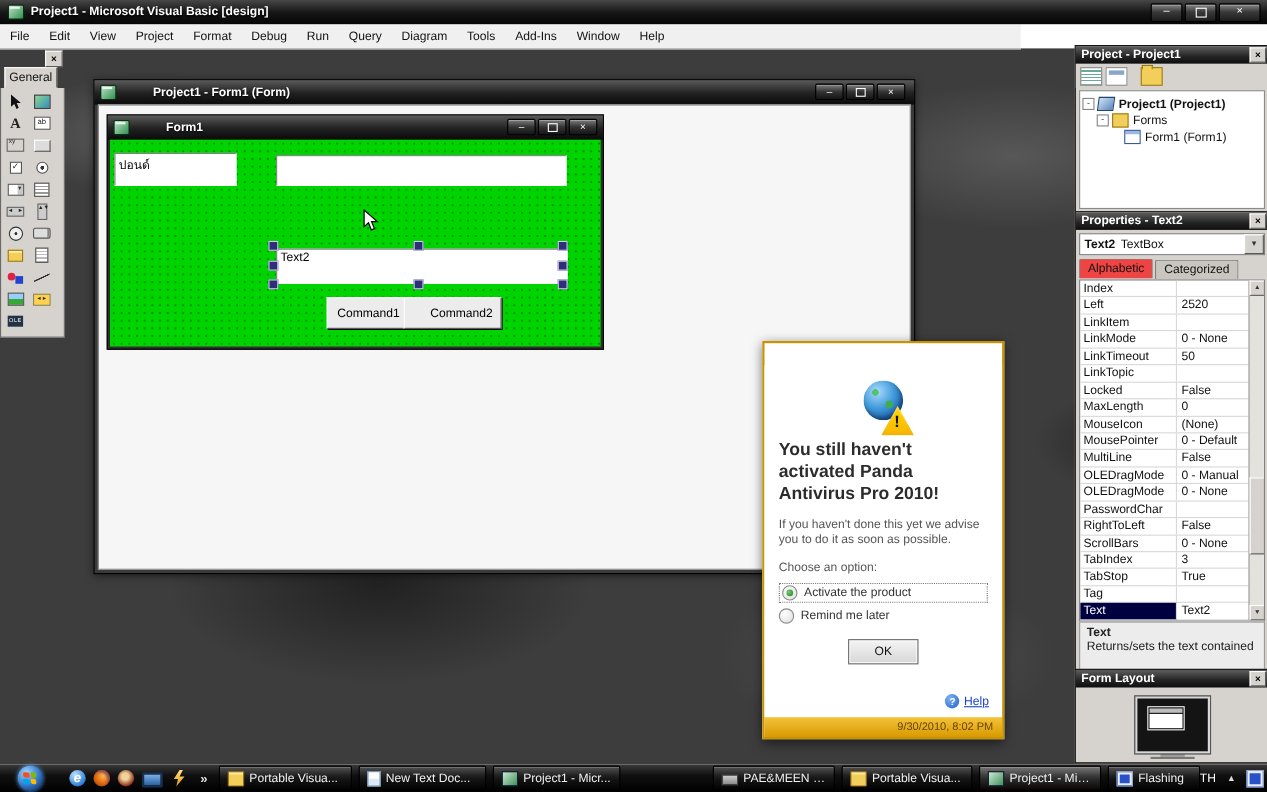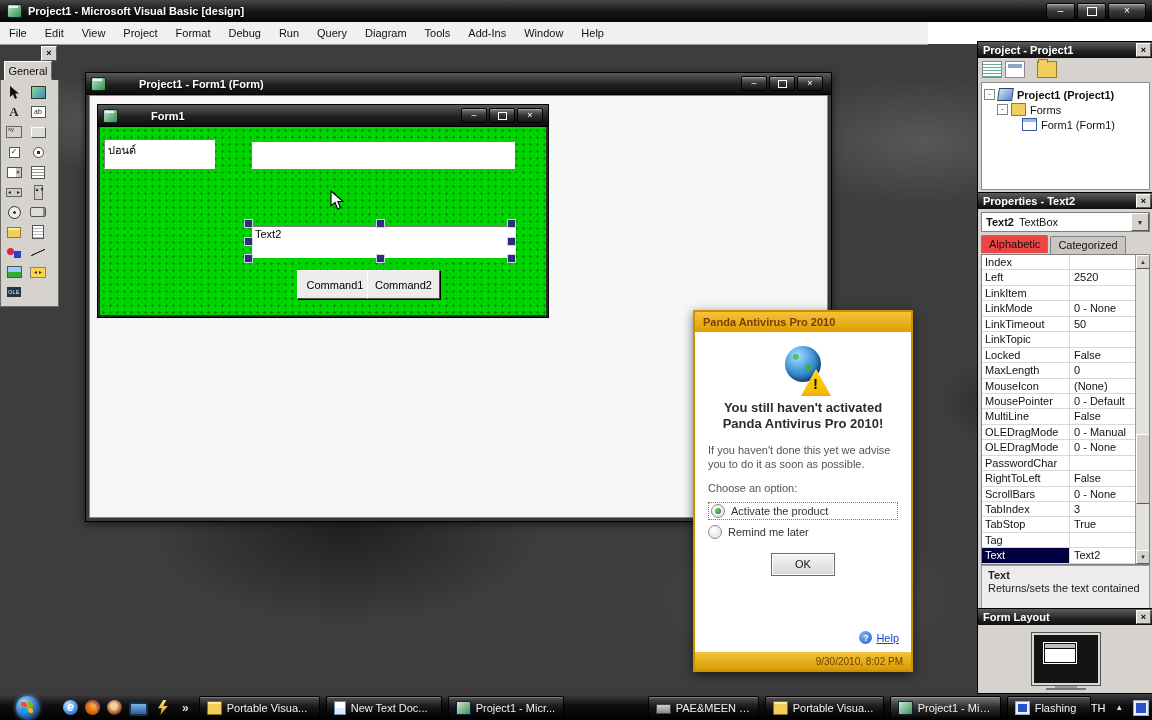--- a/index.html
+++ b/index.html
@@ -76,21 +76,21 @@
   .globe{width:36px;height:36px;border-radius:50%;margin:0 auto;background:
     radial-gradient(circle 7px at 30% 30%,#57c06a 40%,transparent 45%),
     radial-gradient(circle 8px at 65% 60%,#3fae4a 40%,transparent 46%),
     radial-gradient(circle at 35% 28%,#a8dcff,#3e97d8 45%,#1c5fa8 80%,#12406f);
     box-shadow:inset -2px -3px 4px rgba(0,0,30,.4);}
   .warn-tri{position:absolute;right:2px;bottom:-4px;width:30px;height:27px;
     clip-path:polygon(50% 0,100% 100%,0 100%);background:linear-gradient(#ffe14d,#f3ae00);}
   .warn-tri::before{content:"";position:absolute;inset:2px;clip-path:polygon(50% 4%,96% 96%,4% 96%);
     background:linear-gradient(#ffd400,#f7b800);}
   .warn-bang{position:absolute;right:15px;bottom:0px;color:#111;font-weight:bold;font-size:15px;z-index:2;}
-  .headline{text-align:center;font-weight:bold;font-size:13px;color:#2c2c2c;margin:8px 0 10px;line-height:1.25;}
+  .headline{font-weight:bold;font-size:16px;color:#2c2c2c;margin:8px 0 10px;line-height:1.25;}
   .para{margin:0 0 11px;line-height:1.3;}
   .choose{margin:2px 0 8px;}
   .opt-row{display:flex;align-items:center;margin-bottom:5px;color:#333;}
   .opt-row.focus{border:1px dotted #777;padding:1px 2px;}
   .radio{width:12px;height:12px;border-radius:50%;border:1px solid #8a8a8a;background:
     radial-gradient(circle at 35% 30%,#fff,#dcdcdc);margin-right:6px;flex:none;position:relative;}
   .radio.sel::after{content:"";position:absolute;left:3px;top:3px;width:6px;height:6px;border-radius:50%;
     background:radial-gradient(circle at 35% 35%,#6fd06f,#1f7d1f);}
   .okbtn{display:block;margin:14px auto 0;width:62px;height:21px;background:linear-gradient(#f4f4f4,#d7d7d7);
     border:1px solid #6a6a6a;box-shadow:inset 0 0 0 1px #fff;color:#111;text-align:center;line-height:20px;}
@@ -352,35 +352,34 @@
             <span class="handle" style="left:132px;top:0;"></span>
             <span class="handle" style="right:0;top:0;"></span>
             <span class="handle" style="left:0;top:18px;"></span>
             <span class="handle" style="right:0;top:18px;"></span>
             <span class="handle" style="left:0;bottom:0;"></span>
             <span class="handle" style="left:132px;bottom:0;"></span>
             <span class="handle" style="right:0;bottom:0;"></span>
           </div>
 
           <div class="vb-btn" style="left:150px;top:143px;width:74px;height:27px;margin-left:47px;">Command1</div>
-          <div class="vb-btn" style="left:267px;top:143px;width:71px;height:27px;">Command2</div>
+          <div class="vb-btn" style="left:267px;top:143px;width:71px;height:27px;padding-left:16px;">Command2</div>
         </div>
       </div>
 
     </div>
   </div>
 
   <div id="cursor" class="abs">
     <svg width="15" height="21" viewBox="0 0 15 21">
       <path d="M1,1 L1,16 L5,12.5 L7.6,19 L10.4,17.8 L7.8,11.5 L13,11.5 Z" fill="#fff" stroke="#000" stroke-width="1.1"></path>
     </svg>
   </div>
 
   <div id="panda" class="abs">
-    <div class="ptitle">Panda Antivirus Pro 2010</div>
     <div class="pbody">
       <div class="globe-wrap">
         <div class="globe"></div>
         <div class="warn-tri"></div>
         <div class="warn-bang">!</div>
       </div>
       <div class="headline">You still haven't activated Panda Antivirus Pro 2010!</div>
       <p class="para">If you haven't done this yet we advise you to do it as soon as possible.</p>
       <div class="choose">Choose an option:</div>
       <div class="opt-row focus">

